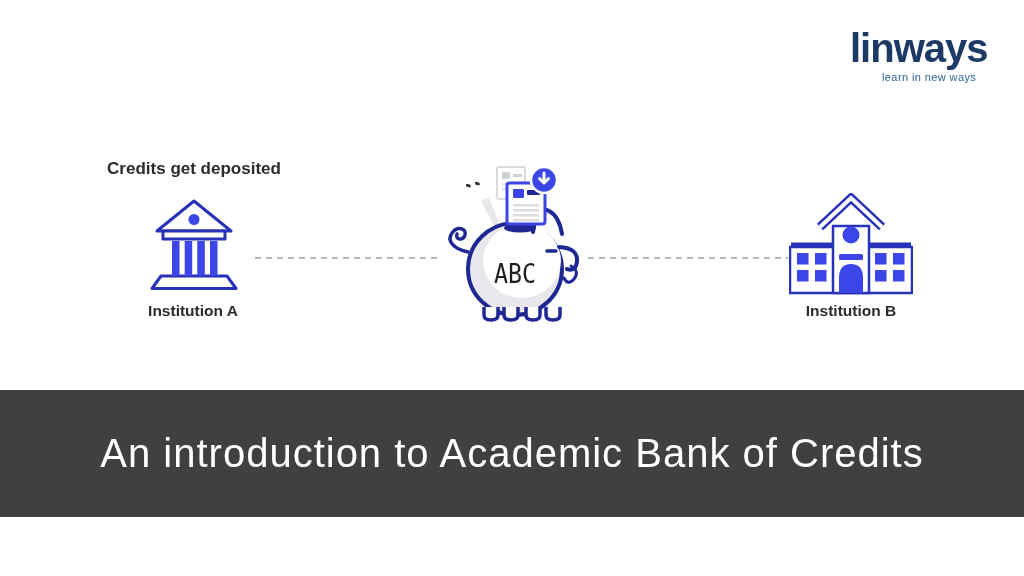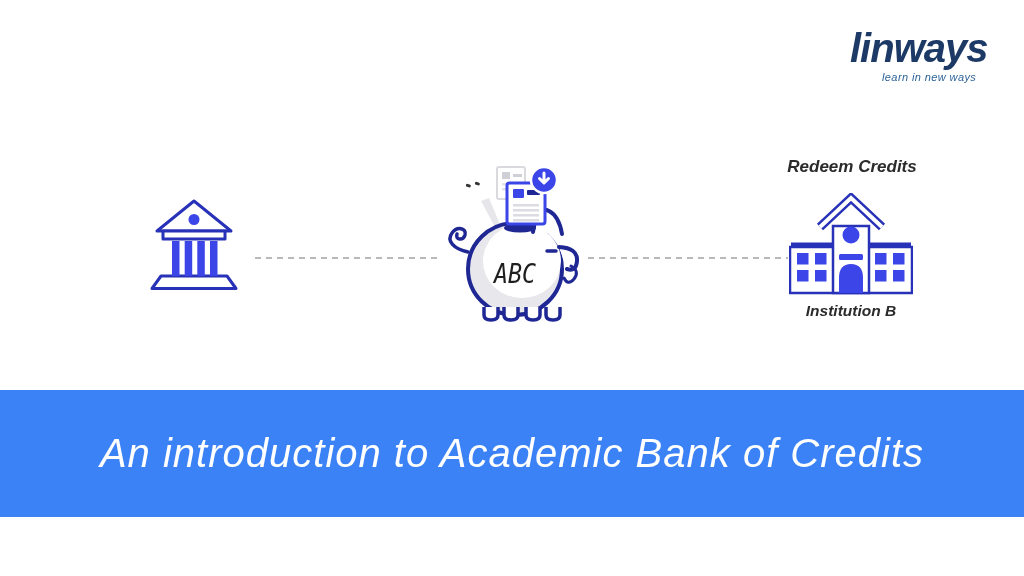--- a/index.html
+++ b/index.html
@@ -1,18 +1,18 @@
 <!DOCTYPE html>
 <html><head>
 <meta charset="utf-8">
 <style>
   html,body { margin:0; padding:0; background:#fff; }
   .canvas {
     position:relative; width:1024px; height:576px; overflow:hidden;
-    background:#ffffff; font-family:"Liberation Sans", sans-serif;font-style:italic;
+    background:#ffffff; font-family:"Liberation Sans", sans-serif;
   }
 
   
   .logo { position:absolute; top:28px; left:850px; }
   .logo-name {
     display:block; font-size:40px; font-weight:700; letter-spacing:-1px;
     color:#1d3a66; line-height:1;
   }
   .logo-tagline {
     display:block; font-size:11px; font-weight:400; letter-spacing:.4px;
@@ -29,50 +29,52 @@
     background:repeating-linear-gradient(90deg,#b9b9b9 0 6px,transparent 6px 11px);
   }
   #conn-left  { left:255px; width:182px; }
   #conn-right { left:588px; width:200px; }
 
   .icon-abs { position:absolute; }
 
   
   .banner {
     position:absolute; left:0; top:390px; width:1024px; height:127px;
-    background:#3b82f6; display:flex; align-items:center; justify-content:center;
+    background:#404040; display:flex; align-items:center; justify-content:center;
   }
   .banner-title {
     color:#ffffff; font-size:40px; font-weight:400; letter-spacing:1px; white-space:nowrap;
   }
 </style>
 </head>
 <body>
 
 <div class="canvas">
 
   <div class="logo">
     <span class="logo-name">linways</span>
     <span class="logo-tagline">learn in new ways</span>
   </div>
 
+  <div class="caption" style="left:89px; top:159px; width:210px;">Credits get deposited</div>
 
   <svg class="icon-abs" style="left:148px; top:197px;" width="96" height="96" viewBox="0 0 96 96">
     <g stroke="#2832b8" stroke-width="3" stroke-linejoin="round">
       <path d="M46,4 L83,34 L9,34 Z" fill="#ffffff"></path>
       <rect x="15" y="34" width="62" height="8" fill="#ffffff"></rect>
       <path d="M13,79 L79,79 L88,91.5 L4,91.5 Z" fill="#ffffff"></path>
     </g>
     <circle cx="46" cy="22.5" r="5.5" fill="#3b45e8"></circle>
     <rect x="24" y="44" width="7.5" height="35" fill="#3b45e8"></rect>
     <rect x="36.7" y="44" width="7.5" height="35" fill="#3b45e8"></rect>
     <rect x="49.3" y="44" width="7.5" height="35" fill="#3b45e8"></rect>
     <rect x="62" y="44" width="7.5" height="35" fill="#3b45e8"></rect>
   </svg>
 
+  <div class="sublabel" style="left:88px; top:302px; width:210px;">Institution A</div>
 
   <div class="connector" id="conn-left"></div>
   <div class="connector" id="conn-right"></div>
 
   <svg class="icon-abs" style="left:440px; top:155px;" width="160" height="170" viewBox="0 0 160 170">
 
     <g>
       <rect x="57" y="12" width="28" height="32" rx="2" fill="#ffffff" stroke="#d9d9de" stroke-width="2"></rect>
       <rect x="62" y="17" width="8" height="7" fill="#cfcfd6"></rect>
       <rect x="73" y="19" width="9" height="3" fill="#cfcfd6"></rect>
@@ -112,21 +114,20 @@
       <rect x="73" y="64" width="26" height="2.5" fill="#dcdce2"></rect>
     </g>
 
     <g>
       <circle cx="104" cy="25" r="13" fill="#3b45e8" stroke="#ffffff" stroke-width="2.5"></circle>
       <path d="M104,18 v9 M99.5,23.5 l4.5,4.5 l4.5,-4.5" fill="none" stroke="#ffffff" stroke-width="3" stroke-linecap="round" stroke-linejoin="round"></path>
     </g>
   </svg>
 
 
-  <div class="caption" style="left:747px; top:157px; width:210px;">Redeem Credits</div>
 
   <svg class="icon-abs" style="left:789px; top:193px;" width="124" height="102" viewBox="0 0 124 102">
 
     <path d="M31,34 L62,5 L93,34" fill="none" stroke="#2832b8" stroke-width="9" stroke-linejoin="miter"></path>
     <path d="M31,34 L62,5 L93,34" fill="none" stroke="#ffffff" stroke-width="4" stroke-linejoin="miter"></path>
 
     <rect x="1" y="54" width="122" height="46" fill="#ffffff" stroke="#2832b8" stroke-width="2.5"></rect>
     <rect x="2" y="49.5" width="44" height="5.5" fill="#2832b8"></rect>
     <rect x="78" y="49.5" width="44" height="5.5" fill="#2832b8"></rect>
 

